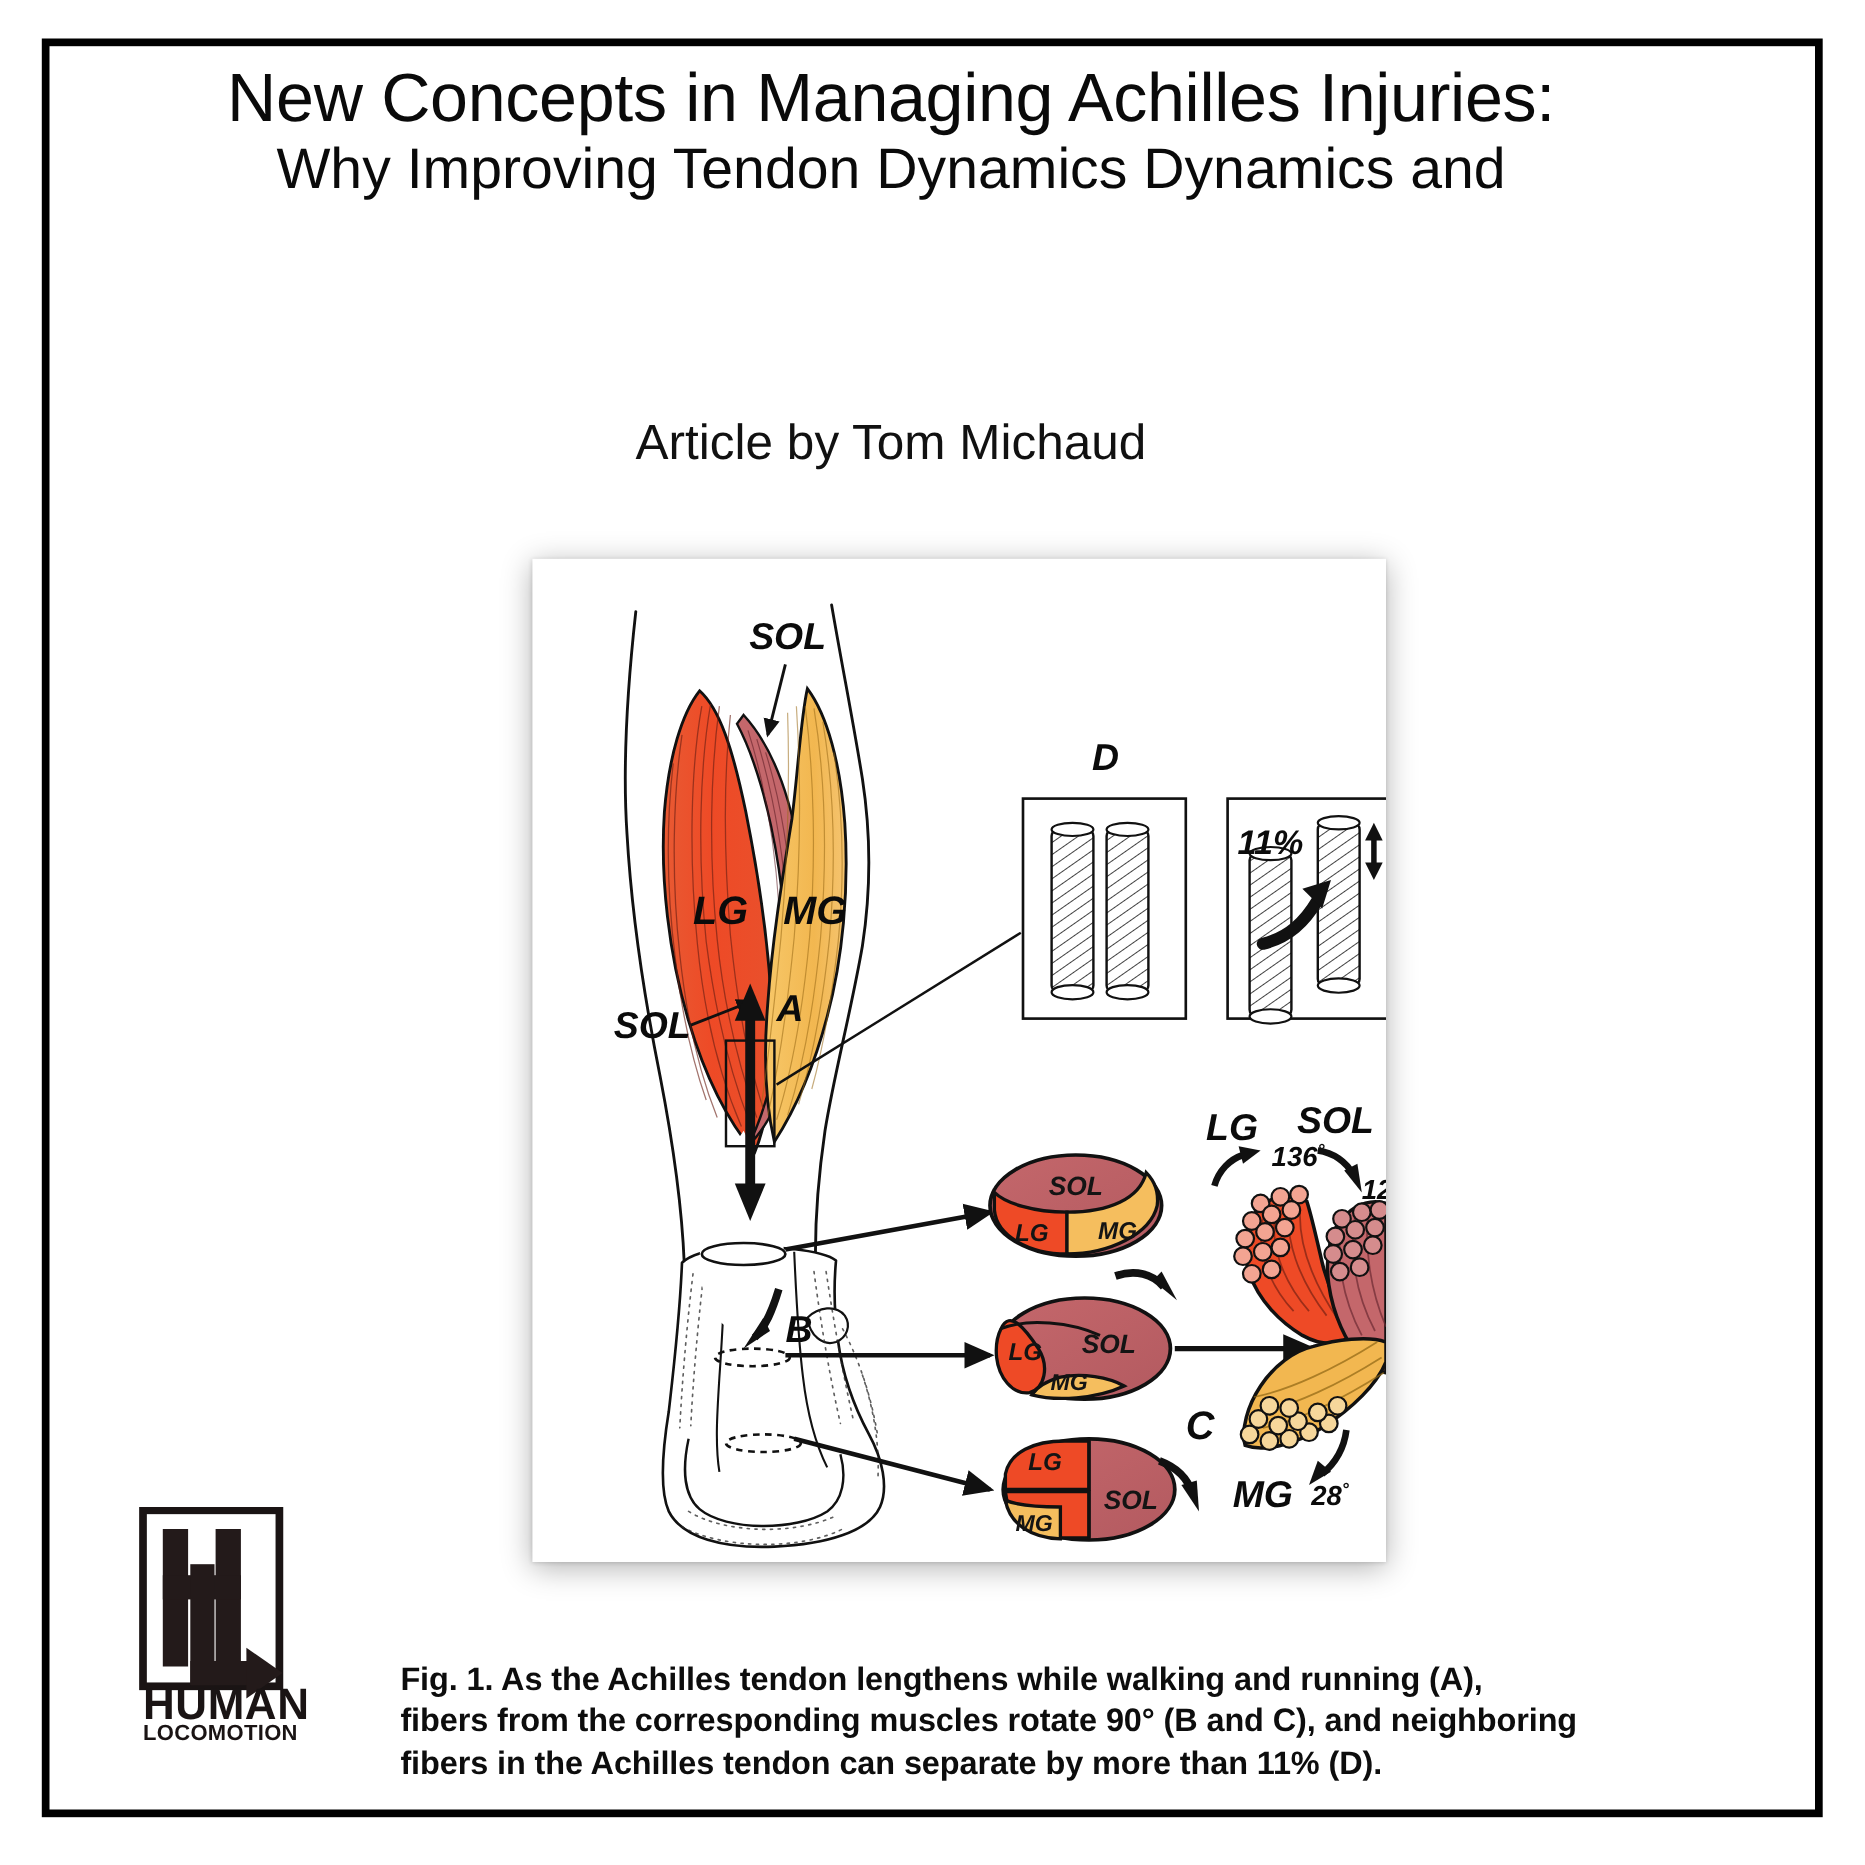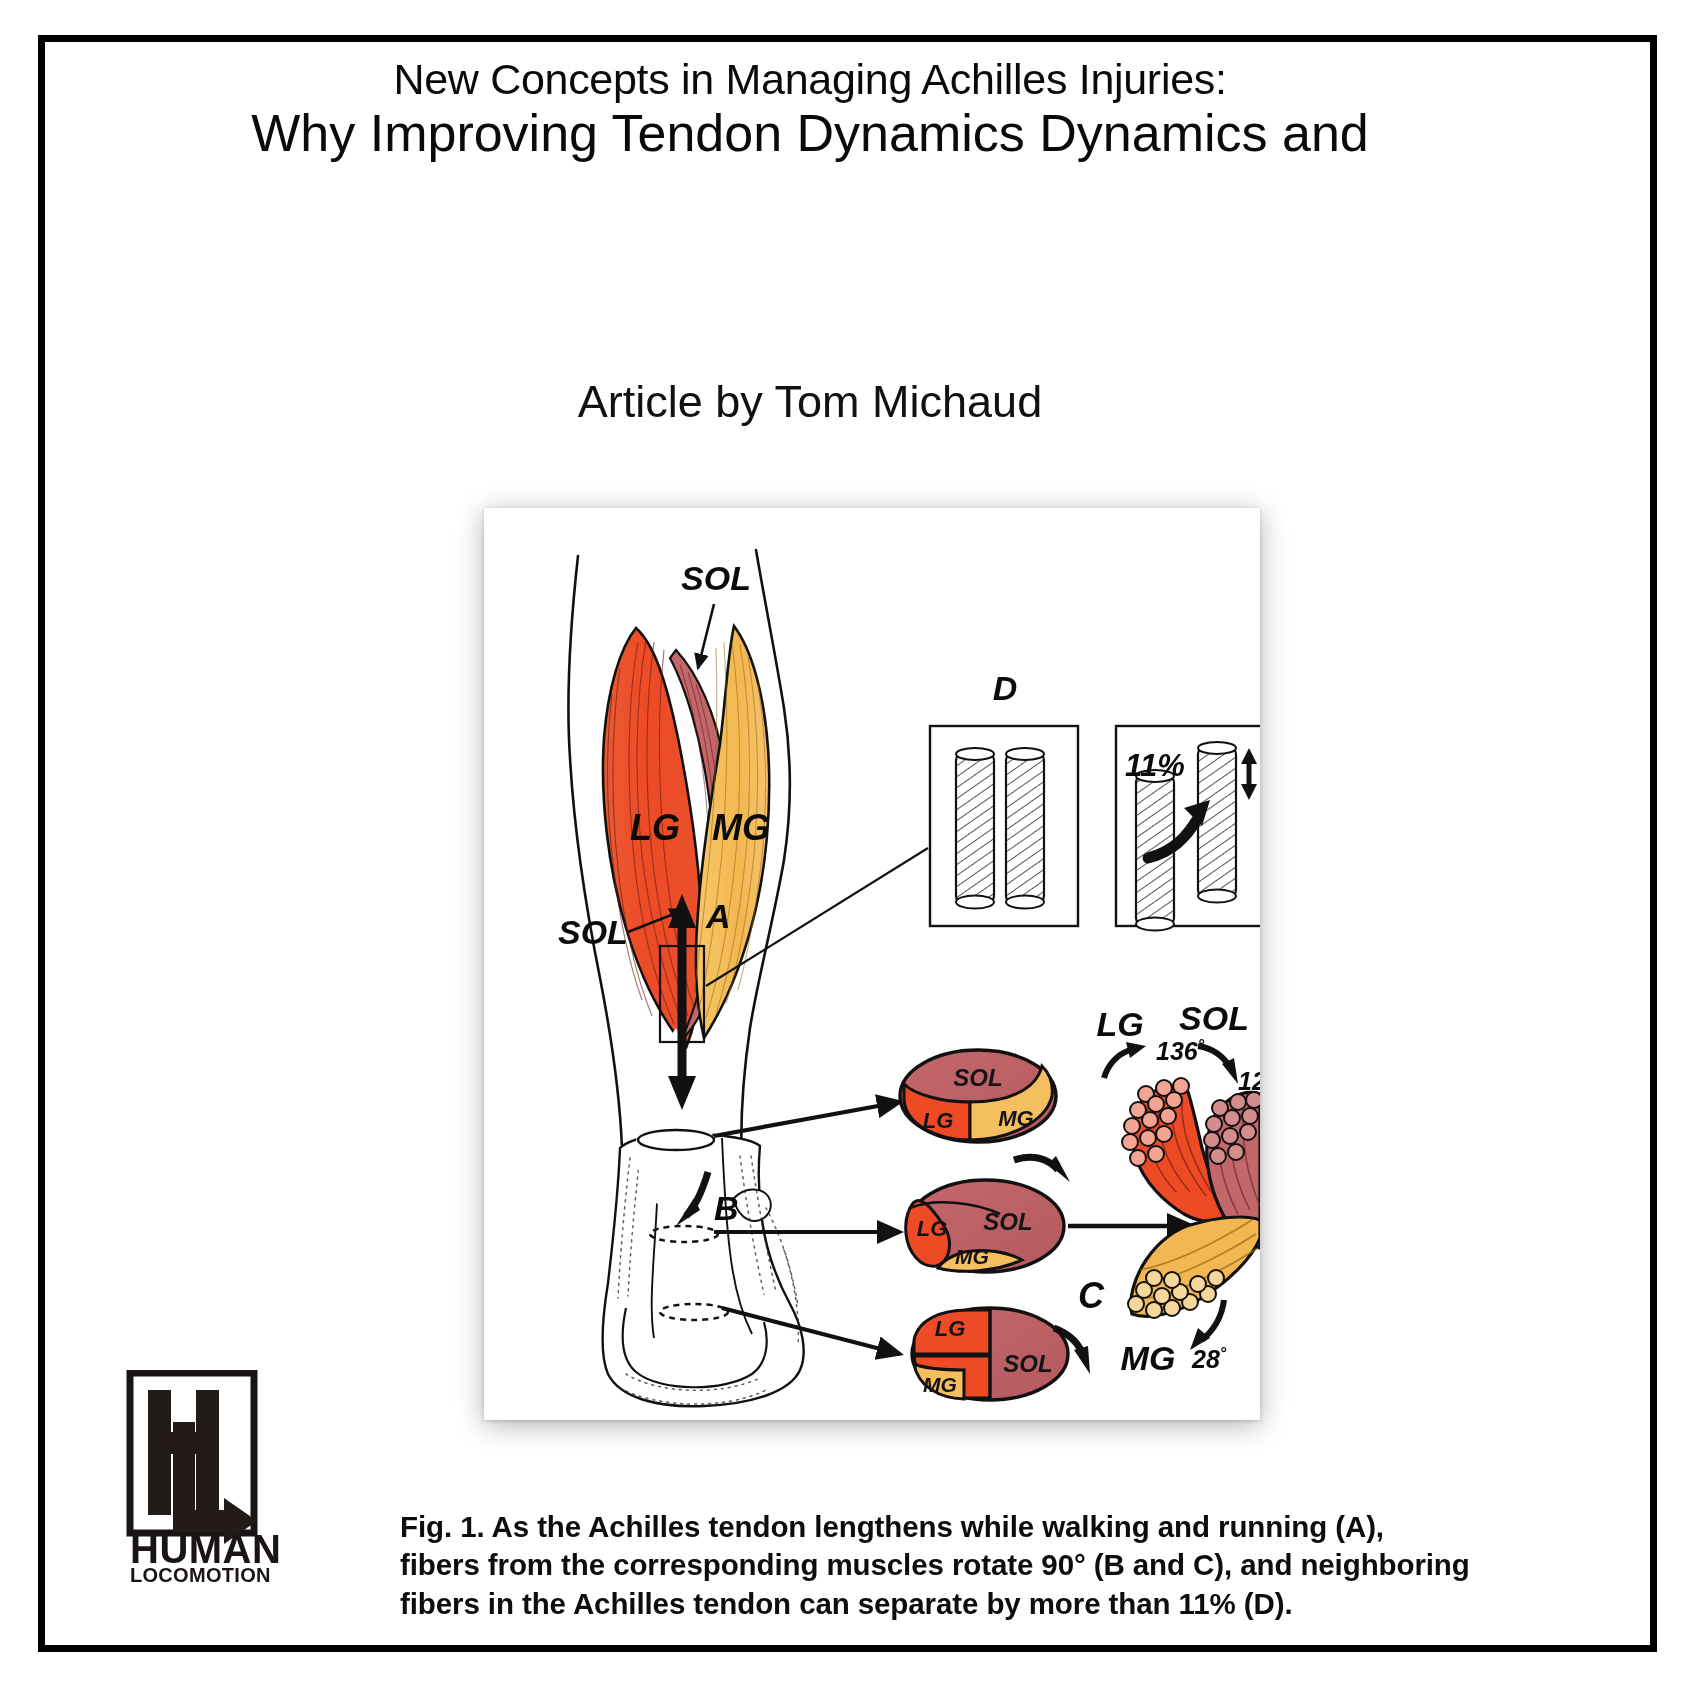--- a/index.html
+++ b/index.html
@@ -23,21 +23,21 @@
   }
 
   
   #title-block{
     position:absolute;
     left:60px;top:55px;width:1500px;
     text-align:center;
     color:#0a0a0a;
   }
   .title-line1{
-    font-size:43px;
+    font-size:62px;
     line-height:1.12;
     letter-spacing:-0.3px;
     font-weight:400;
     white-space:nowrap;
   }
   .title-line2,.title-line3{
     font-size:52px;
     line-height:1.16;
     font-weight:400;
     white-space:nowrap;
@@ -79,21 +79,20 @@
   
   #caption{
     position:absolute;
     left:364px;top:1508px;
     width:1210px;
     font-size:29.5px;
     font-weight:700;
     line-height:1.30;
     color:#0d0d0d;
     letter-spacing:-0.1px;
-    margin-left:36px;
   }
   #caption div{white-space:nowrap;}
 </style>
 </head>
 <body>
 
 <div id="page">
   <div id="frame"></div>
 
   <div id="title-block">

